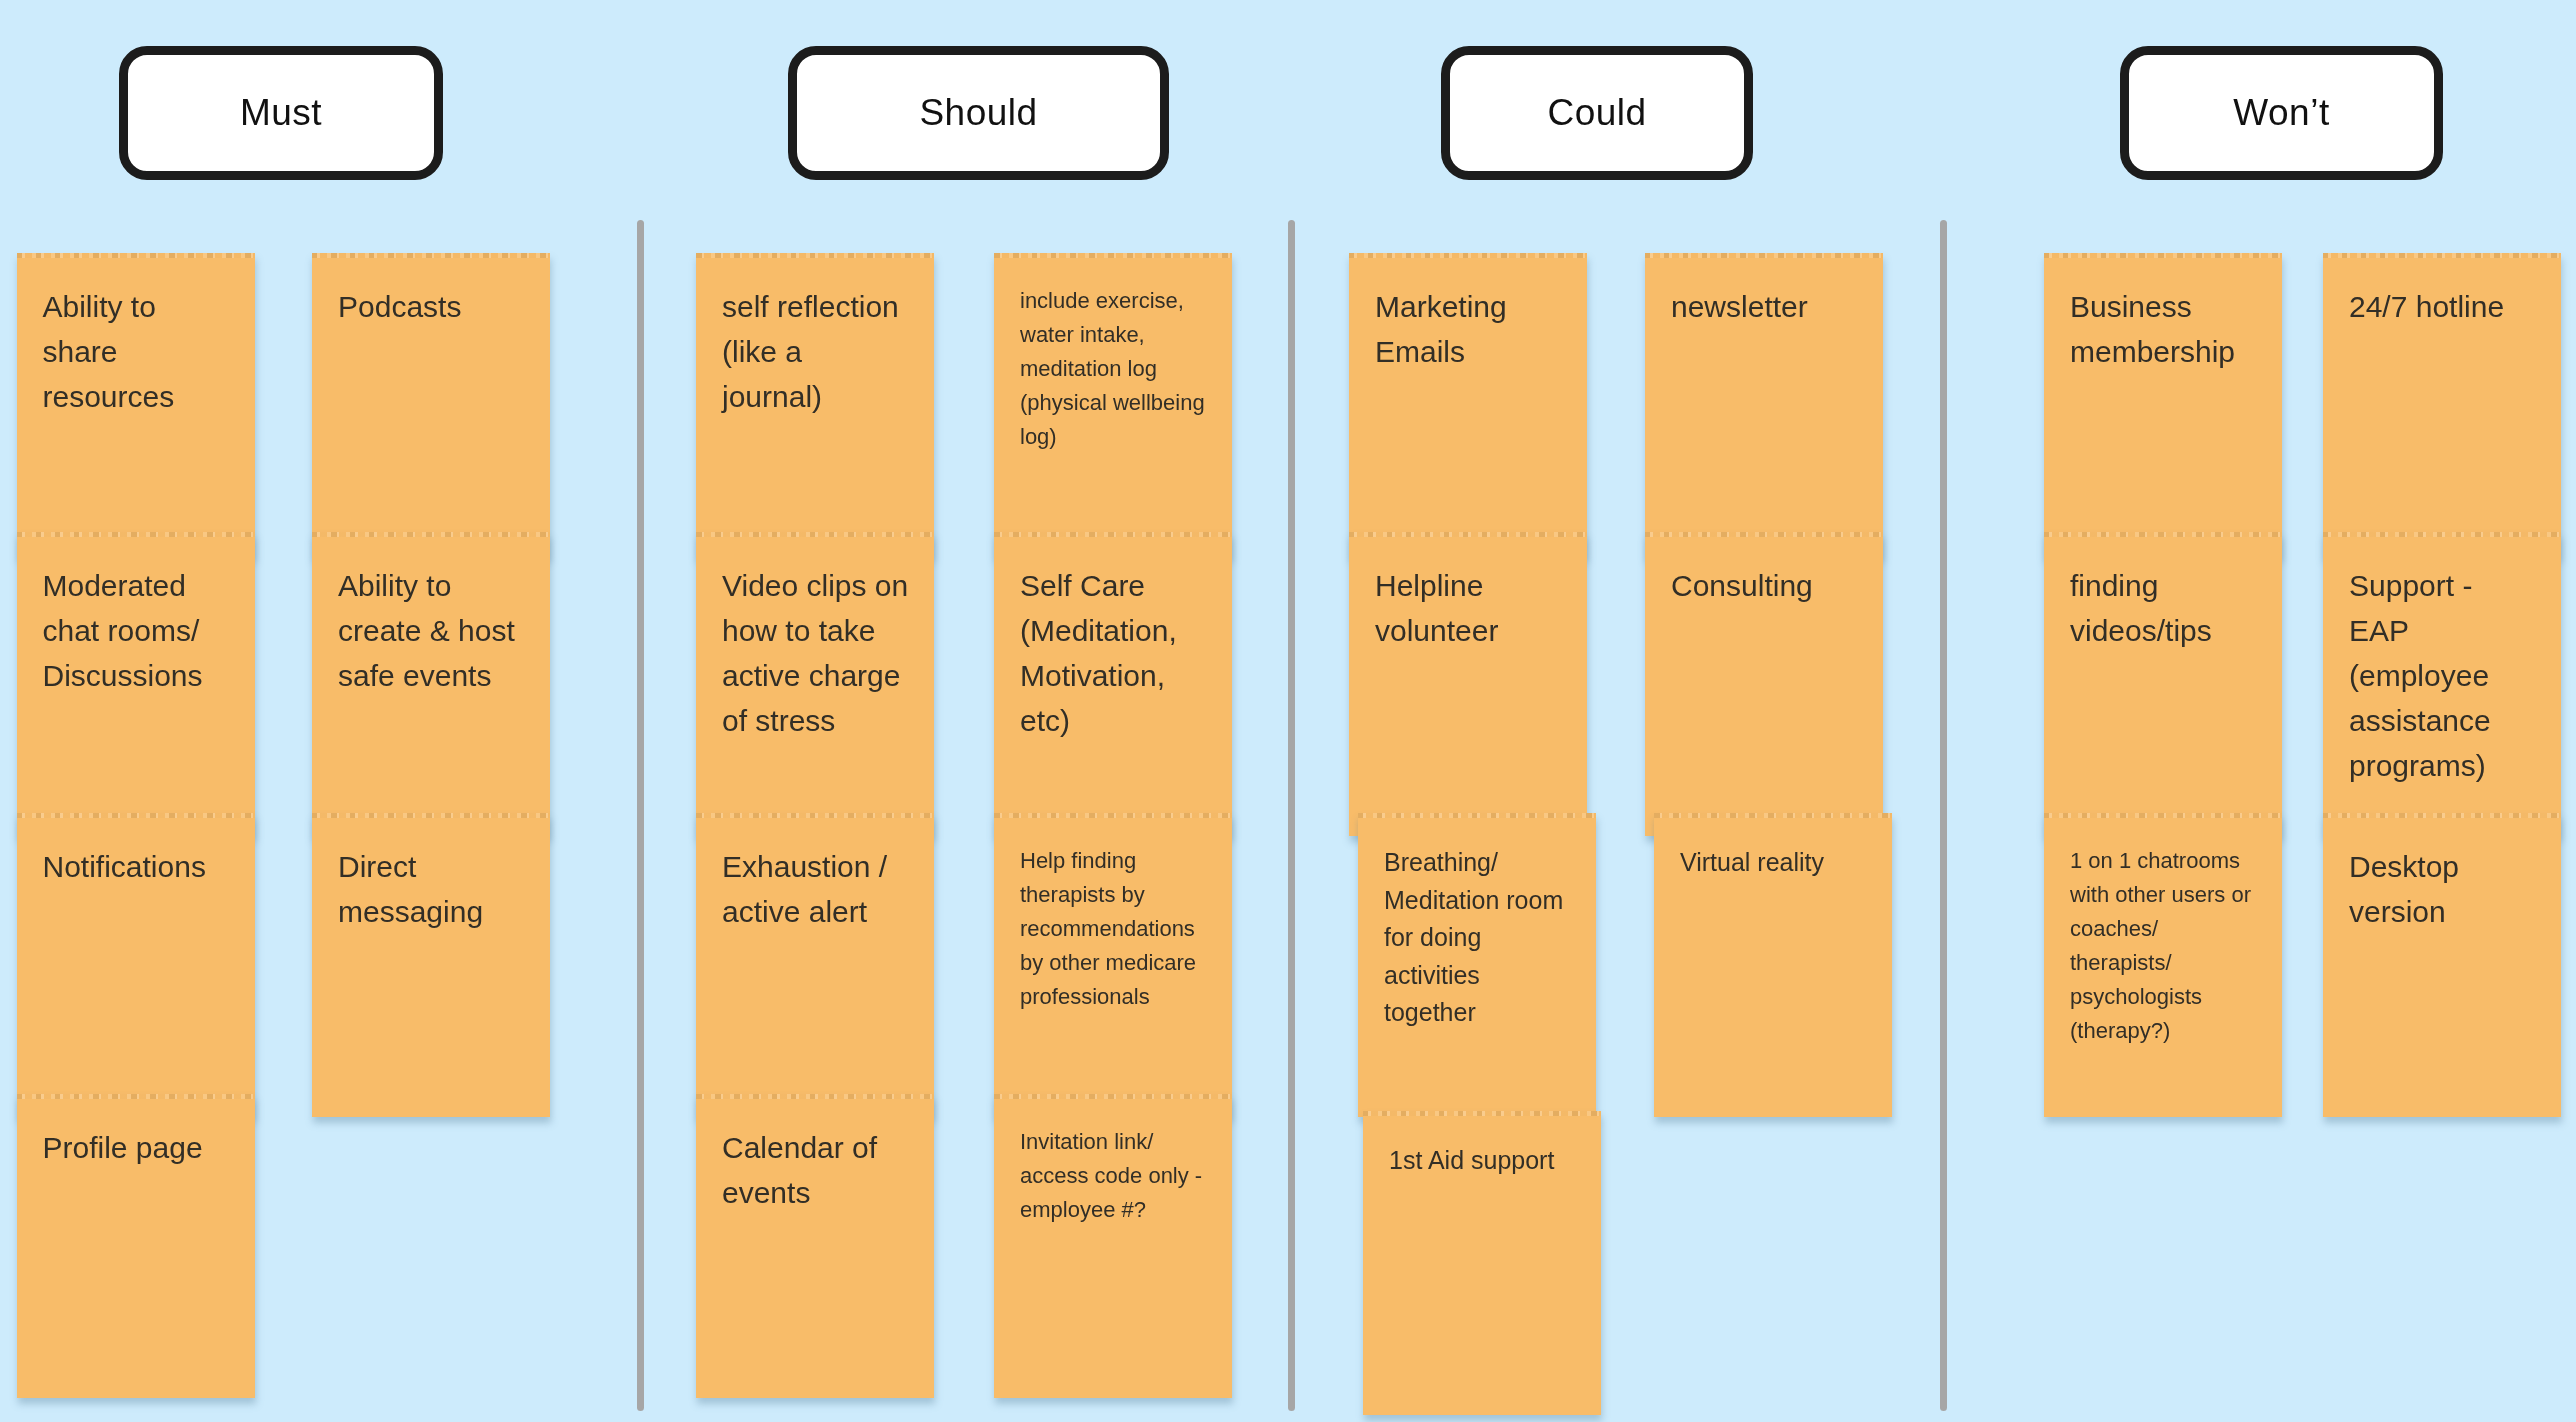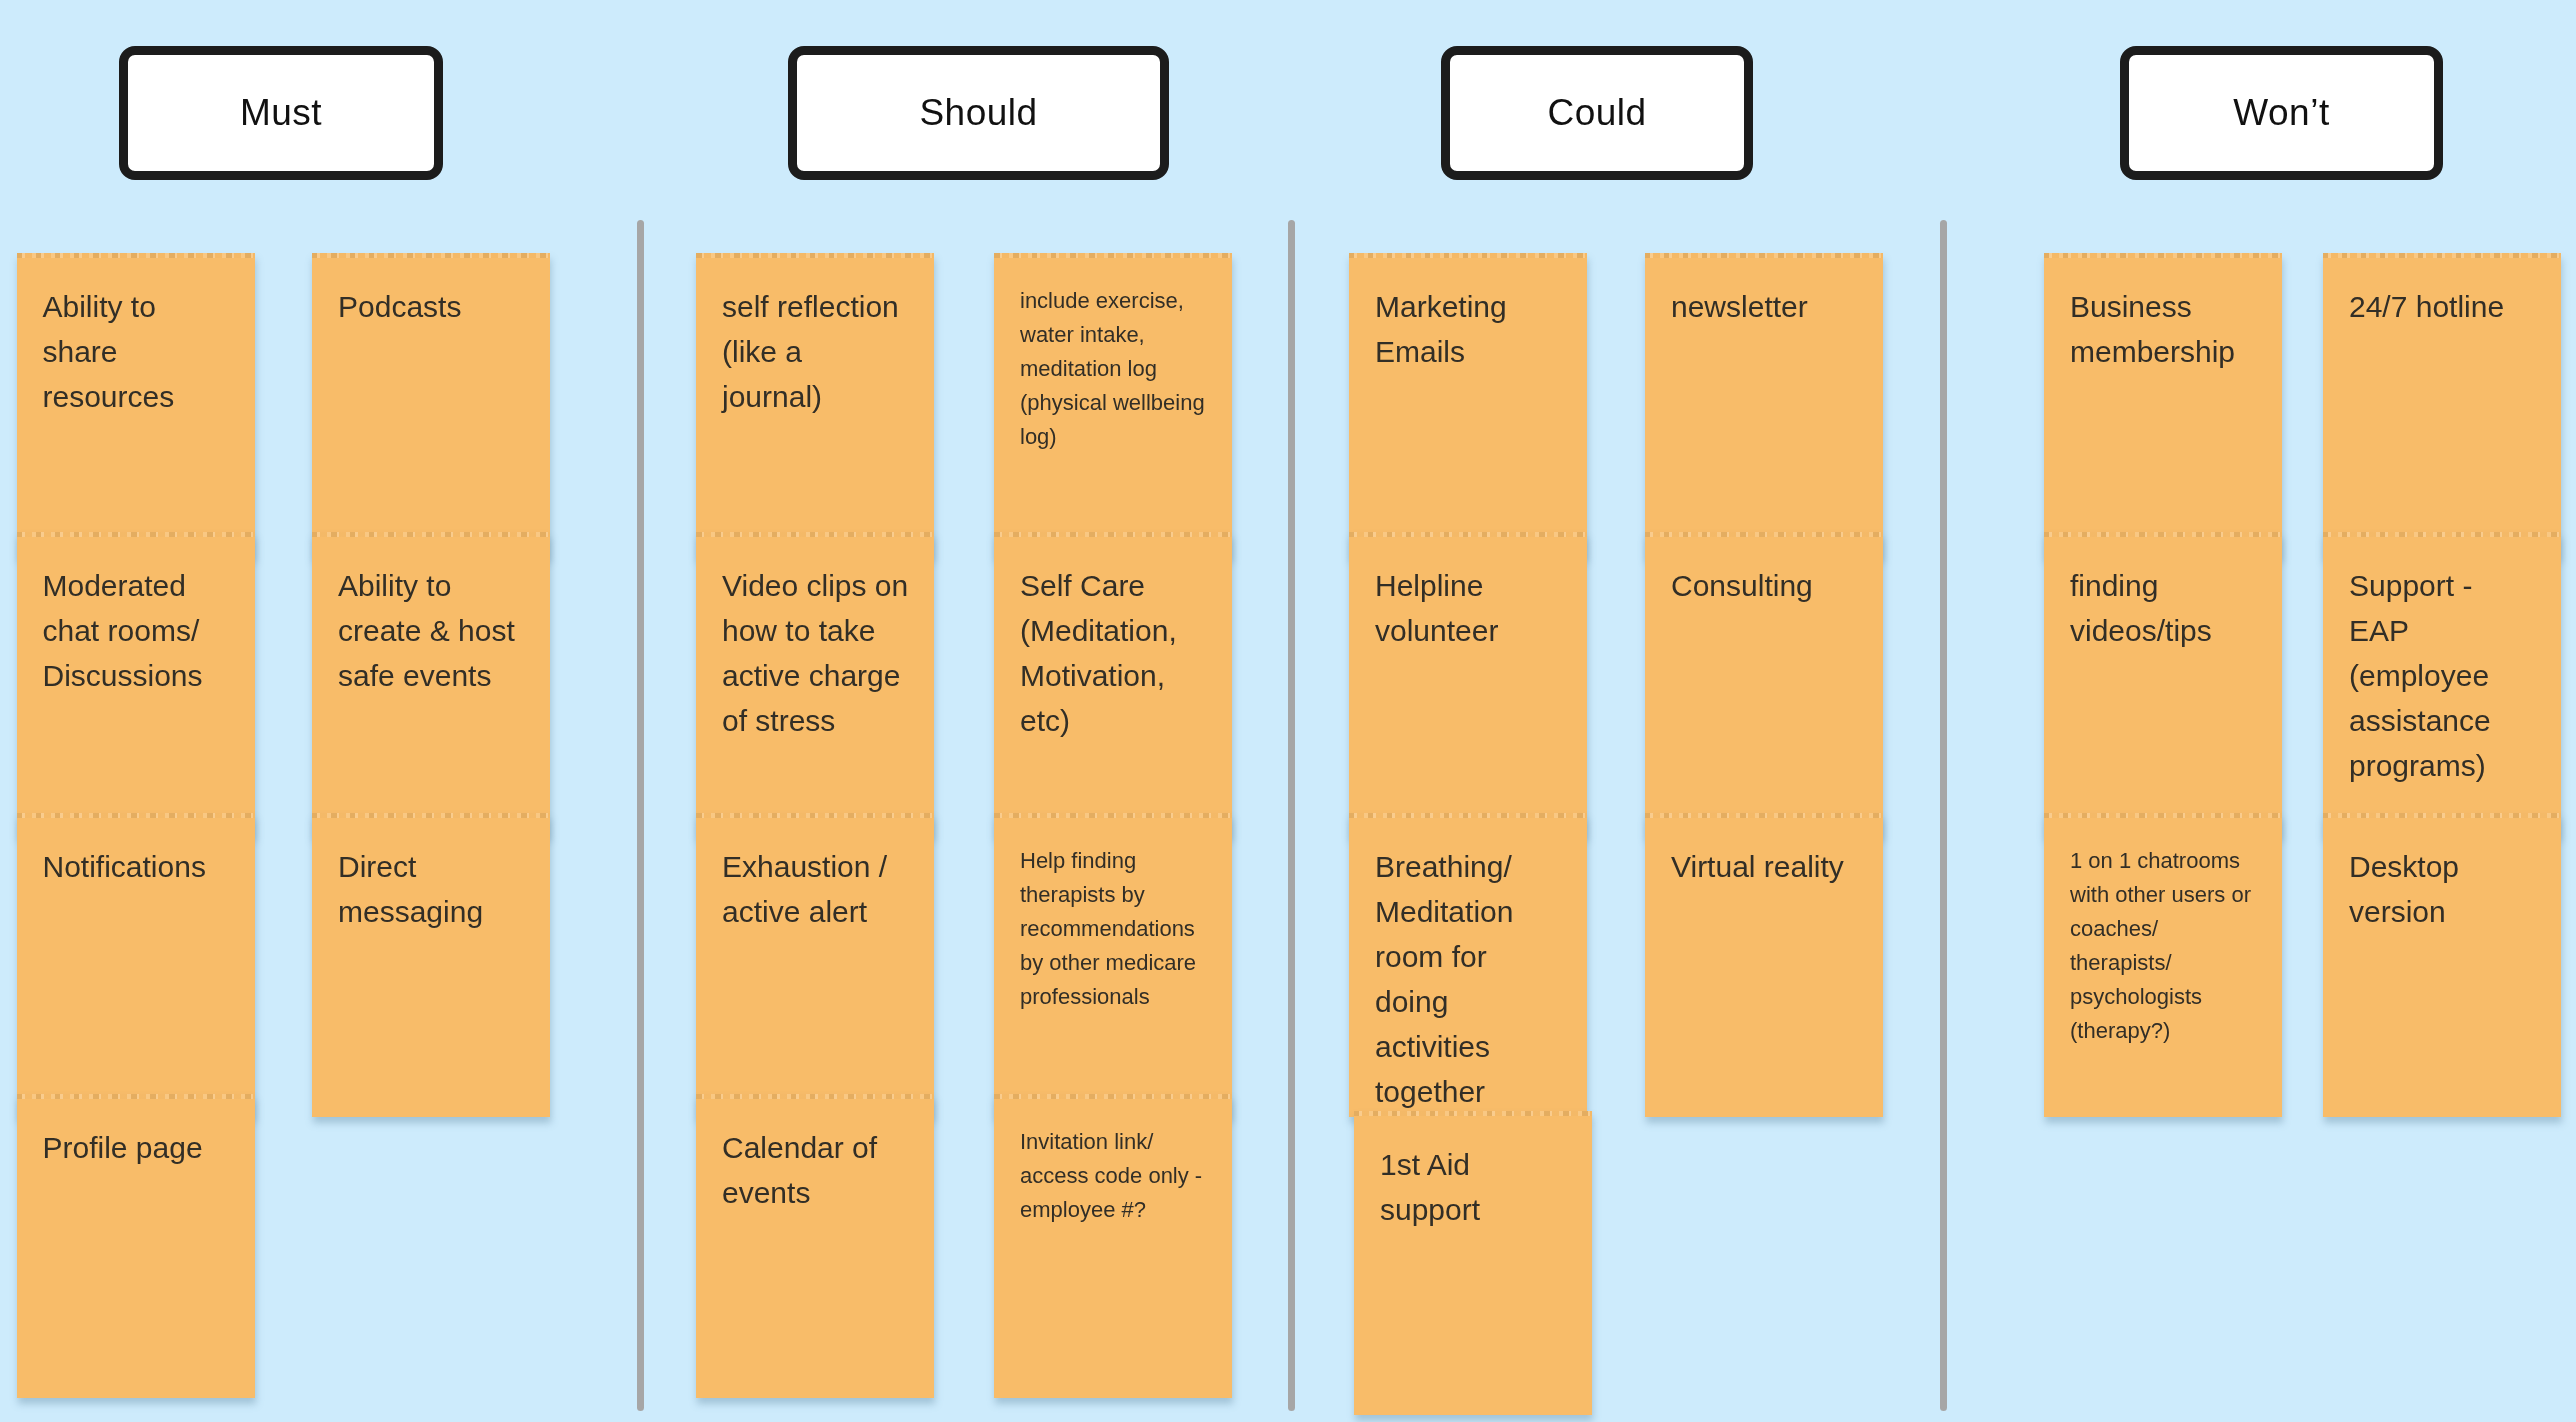--- a/index.html
+++ b/index.html
@@ -11,21 +11,21 @@
     background: #CDEBFC;
     font-family: "Liberation Sans", sans-serif;
   }
 
   
   .header {
     position: absolute;
     height: 134px;
     background: #FFFFFF;
     border: 9.2px solid #1C1C1C;
-    border-radius: 16px;
+    border-radius: 28px;
     box-sizing: border-box;
     display: flex;
     align-items: center;
     justify-content: center;
     font-size: 37px;
     color: #111111;
     letter-spacing: 0.5px;
   }
 
   
@@ -46,21 +46,21 @@
     width: 100%; height: 4.6px;
     background: repeating-linear-gradient(90deg,
       rgba(0,0,0,0.10) 0 5.5px,
       rgba(255,255,255,0.30) 5.5px 8.2px,
       rgba(0,0,0,0.02) 8.2px 14.7px,
       rgba(255,255,255,0.22) 14.7px 19px);
     opacity: 0.8;
   }
   .note .note-text { display: block; }
   .note.lg { font-size: 30px; line-height: 1.5; }
-  .note.md { font-size: 30px; line-height: 1.5; }
+  .note.md { font-size: 25px; line-height: 1.5; margin-left: 9px; }
   .note.sm { font-size: 22px; line-height: 1.55; }
 
   
   .divider {
     position: absolute;
     top: 220px;
     width: 7.3px;
     height: 1191px;
     background: #A6A6A6;
     border-radius: 4.6px;

